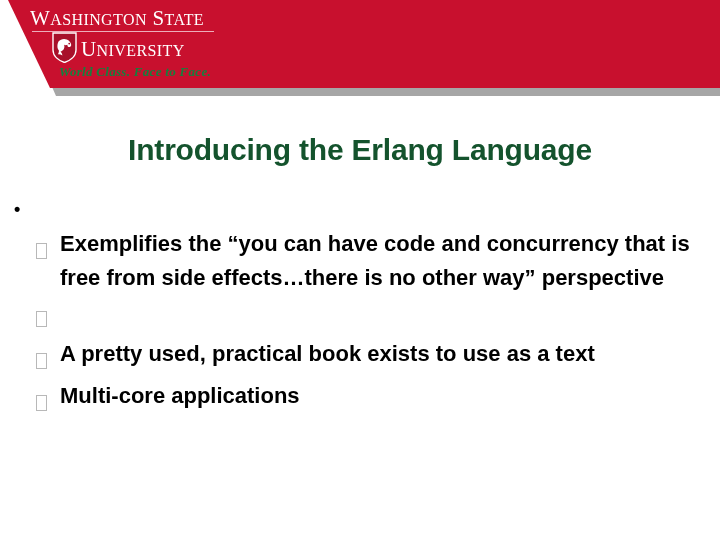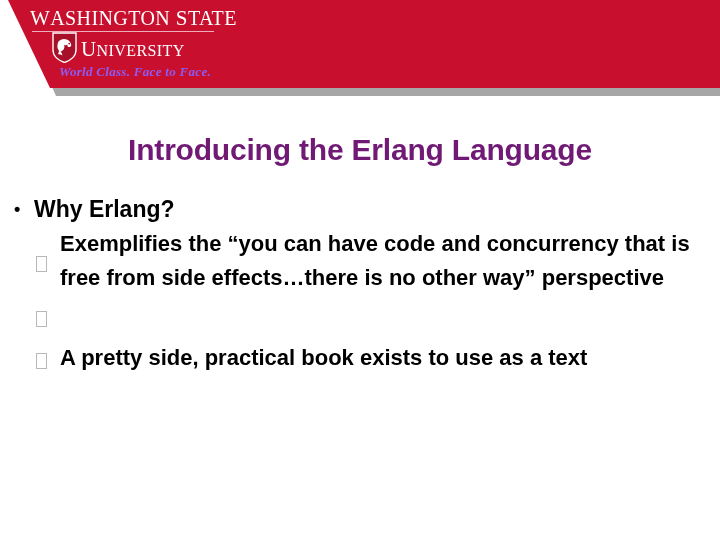--- a/index.html
+++ b/index.html
@@ -55,21 +55,21 @@
     position: absolute;
     left: 6px;
     top: 0px;
     color: #ffffff;
     font-family: "Liberation Serif", serif;
     font-size: 21px;
     letter-spacing: 0.4px;
     white-space: nowrap;
     line-height: 24px;
   }
-  #wsu-wordmark-top .small-caps { font-size: 20px; }
+  #wsu-wordmark-top .small-caps { font-size: 16px; }
   #wsu-rule {
     position: absolute;
     left: 8px;
     top: 25px;
     width: 182px;
     height: 1px;
     background: #f3c9d2;
     opacity: 0.85;
   }
   #wsu-shield {
@@ -88,39 +88,39 @@
     font-size: 21px;
     letter-spacing: 0.4px;
     white-space: nowrap;
     line-height: 24px;
   }
   #wsu-wordmark-bottom .small-caps { font-size: 16px; }
   #wsu-tagline {
     position: absolute;
     left: 35px;
     top: 58px;
-    color: #8b5cf6;
+    color: #15803d;
     font-family: "Liberation Serif", serif;
     font-style: italic;
     font-weight: bold;
     font-size: 13px;
     letter-spacing: 0.3px;
     white-space: nowrap;
   }
 
   
   #slide-title {
     position: absolute;
     left: 0px;
     top: 133px;
     width: 720px;
     text-align: center;
     font-size: 30px;
     font-weight: bold;
-    color: #701a75;
+    color: #14532d;
     letter-spacing: -0.2px;
     font-family: "Liberation Sans", sans-serif;
   }
 
   
   #body-content {
     position: absolute;
     left: 14px;
     top: 193px;
     width: 700px;
@@ -136,21 +136,21 @@
   }
   .lvl1 .marker {
     width: 20px;
     flex: 0 0 20px;
     text-align: left;
     font-size: 18px;
     line-height: 33px;
   }
   .lvl2 {
     display: flex;
-    align-items: center;
+    align-items: flex-start;
     font-size: 22px;
     font-weight: bold;
     color: #000000;
     line-height: 34px;
     margin-left: 22px;
     margin-bottom: 0px;
   }
   .lvl2 .marker {
     flex: 0 0 24px;
     width: 24px;
@@ -200,32 +200,35 @@
     <div id="wsu-tagline">World Class. Face to Face.</div>
   </div>
 </div>
 
 <div id="slide-title">Introducing the Erlang Language</div>
 
 <div id="body-content">
 
   <div class="lvl1">
     <span class="marker">•</span>
-    <span class="text">Why Erlang?</span>
   </div>
 
   <div class="lvl2">
     <span class="marker"><span class="tofu"></span></span>
     <span class="text">Exemplifies the “you can have code and concurrency that is free from side effects…there is no other way” perspective</span>
   </div>
 
   <div class="lvl2">
     <span class="marker"><span class="tofu"></span></span>
   </div>
 
   <div class="lvl2">
     <span class="marker"><span class="tofu"></span></span>
-    <span class="text">A pretty side, practical book exists to use as a text</span>
-  </div>
-
+    <span class="text">A pretty used, practical book exists to use as a text</span>
+  </div>
+
+  <div class="lvl2">
+    <span class="marker"><span class="tofu"></span></span>
+    <span class="text">Multi-core applications</span>
+  </div>
 
 
 </div>
 
 </body></html>

